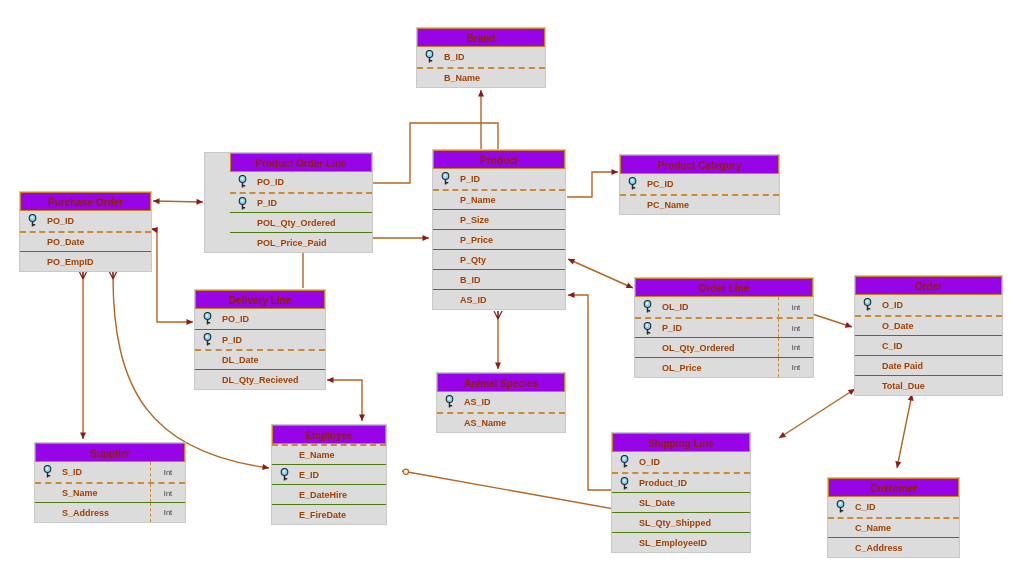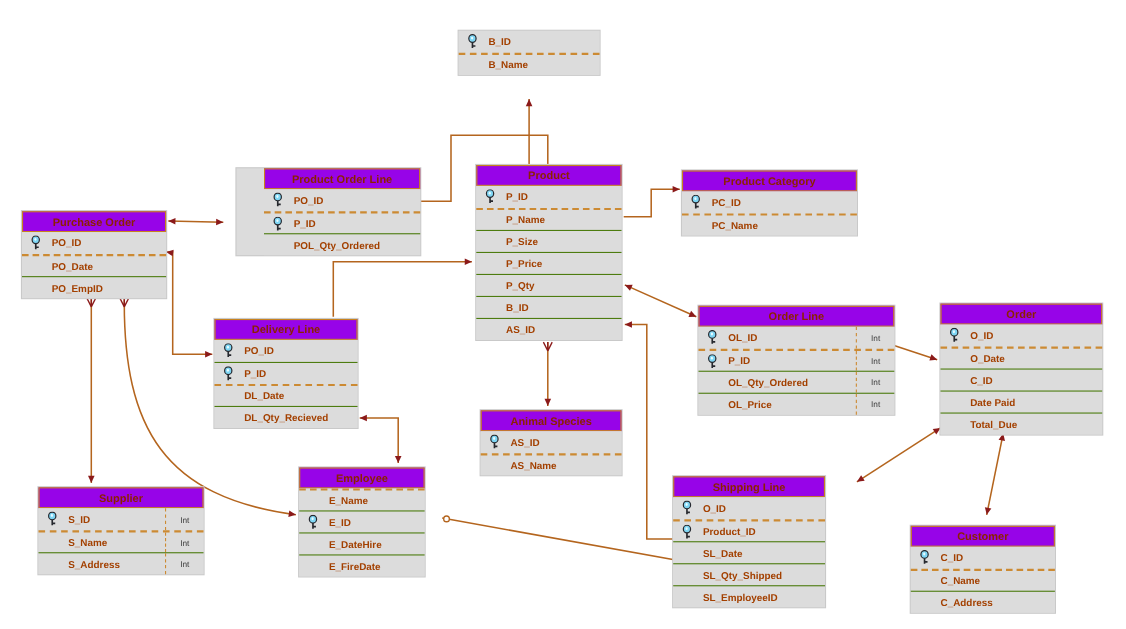--- a/index.html
+++ b/index.html
@@ -83,38 +83,39 @@
       <polygon points="779,438 782.8373739649538,431.9564446678222 786.0886115568711,436.9992072163568" fill="#8B1A1A"></polygon>
       <path d="M912,394 L897,468" fill="none" stroke="#B4651E" stroke-width="1.4"></path>
       <polygon points="912,394 913.6489094134639,400.96642646887125 907.7684996236429,399.7744614090744" fill="#8B1A1A"></polygon>
       <polygon points="897,468 895.3510905865361,461.03357353112875 901.2315003763571,462.2255385909256" fill="#8B1A1A"></polygon>
       <path d="M402,471 L642,514" fill="none" stroke="#B4651E" stroke-width="1.4"></path>
       <circle cx="405.93730537307545" cy="471.7054263952753" r="2.6" fill="#ffffff" stroke="#B4651E" stroke-width="1.2"></circle>
       <polygon points="642,514 635.0728075832347,515.8066558114679 636.1309517169817,509.9006985654139" fill="#8B1A1A"></polygon>
     </svg>
 
 <div class="entity" style="left: 417px; top: 28px; width: 128px;">
+      <div class="entity-header">Brand</div>
       <div class="entity-body">
         <div class="attr-row">
       <span class="key-wrap"><svg width="11" height="14" viewBox="0 0 11 14">
               <ellipse cx="5.5" cy="4" rx="3.3" ry="3.5" fill="#7FD6F4" stroke="#26282E" stroke-width="1.1"></ellipse>
               <path d="M5.5 7.4 L5.5 12.6 M5.5 10.8 L8.2 10.8" stroke="#26282E" stroke-width="1.5" fill="none"></path>
               <ellipse cx="5.2" cy="3.6" rx="1" ry="1.3" fill="#e8fbff"></ellipse>
             </svg></span>
       <span class="attr-name">B_ID</span>
 
     </div>
         <div class="attr-row kdiv">
 
       <span class="attr-name">B_Name</span>
 
     </div>
       </div>
     </div>
-    <div class="entity" style="left: 215px; top: 153px; width: 142px; padding-left: 25px;">
+    <div class="entity" style="left: 205px; top: 153px; width: 142px; padding-left: 25px;">
       <div class="entity-header">Product Order Line</div>
       <div class="entity-body">
         <div class="attr-row">
       <span class="key-wrap"><svg width="11" height="14" viewBox="0 0 11 14">
               <ellipse cx="5.5" cy="4" rx="3.3" ry="3.5" fill="#7FD6F4" stroke="#26282E" stroke-width="1.1"></ellipse>
               <path d="M5.5 7.4 L5.5 12.6 M5.5 10.8 L8.2 10.8" stroke="#26282E" stroke-width="1.5" fill="none"></path>
               <ellipse cx="5.2" cy="3.6" rx="1" ry="1.3" fill="#e8fbff"></ellipse>
             </svg></span>
       <span class="attr-name">PO_ID</span>
 
@@ -124,20 +125,25 @@
               <ellipse cx="5.5" cy="4" rx="3.3" ry="3.5" fill="#7FD6F4" stroke="#26282E" stroke-width="1.1"></ellipse>
               <path d="M5.5 7.4 L5.5 12.6 M5.5 10.8 L8.2 10.8" stroke="#26282E" stroke-width="1.5" fill="none"></path>
               <ellipse cx="5.2" cy="3.6" rx="1" ry="1.3" fill="#e8fbff"></ellipse>
             </svg></span>
       <span class="attr-name">P_ID</span>
 
     </div>
         <div class="attr-row">
 
       <span class="attr-name">POL_Qty_Ordered</span>
+
+    </div>
+        <div class="attr-row">
+
+      <span class="attr-name">POL_Price_Paid</span>
 
     </div>
       </div>
     </div>
     <div class="entity" style="left: 20px; top: 192px; width: 131px;">
       <div class="entity-header">Purchase Order</div>
       <div class="entity-body">
         <div class="attr-row">
       <span class="key-wrap"><svg width="11" height="14" viewBox="0 0 11 14">
               <ellipse cx="5.5" cy="4" rx="3.3" ry="3.5" fill="#7FD6F4" stroke="#26282E" stroke-width="1.1"></ellipse>

